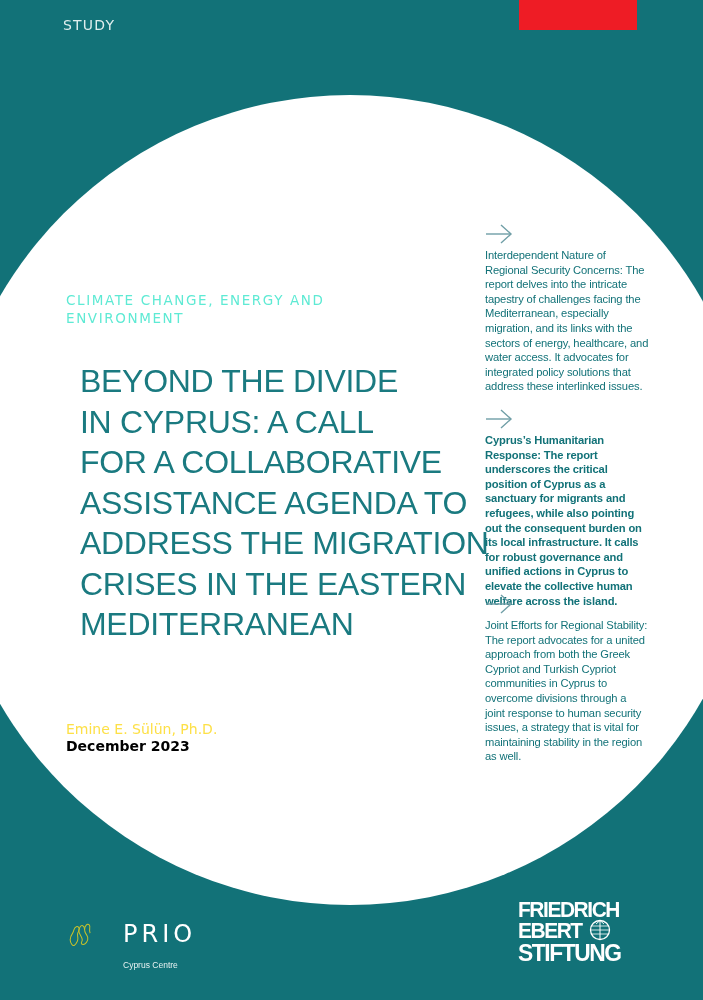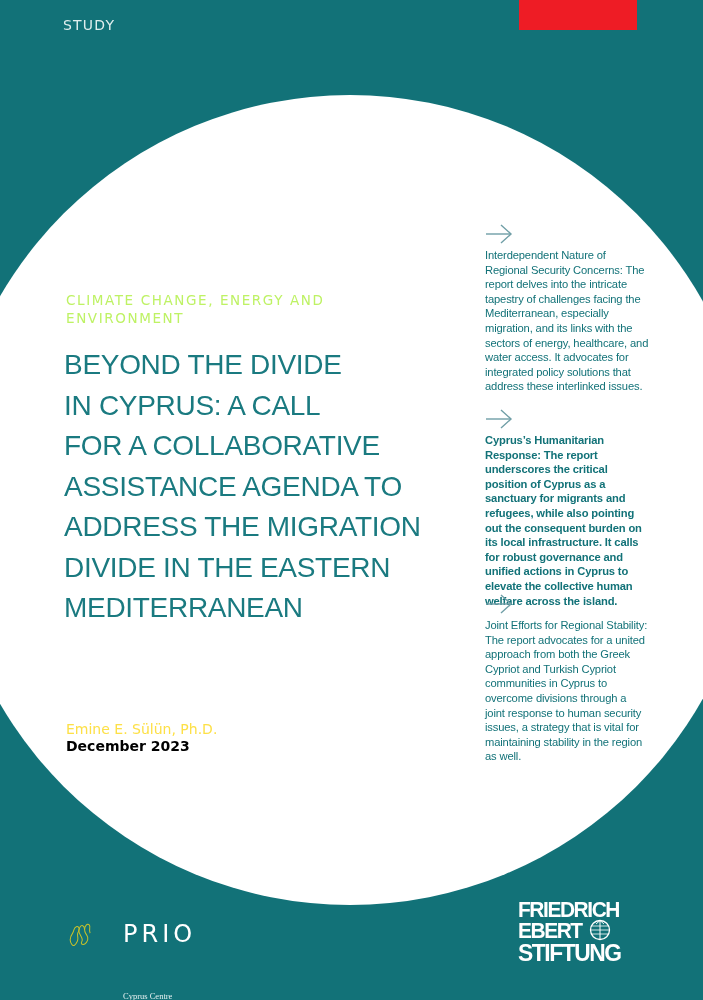--- a/index.html
+++ b/index.html
@@ -18,27 +18,27 @@
       background: #ee1c25;
     }
     .study-label {
       position: absolute; left: 63px; top: 17px;
       color: #dfeeee; font-size: 14px; letter-spacing: 1.2px;
       font-family: "DejaVu Sans", sans-serif;
       text-align: center;
     }
     .category {
       position: absolute; left: 66px; top: 291px; width: 300px;
-      color: #bef264; font-size: 13.5px; letter-spacing: 1.6px; line-height: 18px;
+      color: #5eead4; font-size: 13.5px; letter-spacing: 1.6px; line-height: 18px;
       font-family: "DejaVu Sans", sans-serif;
     }
     .title {
       position: absolute; left: 64px; top: 345px; width: 400px;
-      color: #1a7a80; font-size: 28px; line-height: 40.5px; font-weight: normal;
-      margin: 0; letter-spacing: -0.3px;
+      color: #1a7a80; font-size: 32px; line-height: 40.5px; font-weight: normal;
+      margin: 16px; letter-spacing: -0.3px;
       font-family: "Liberation Sans", sans-serif;
     }
     .title span { display: block; white-space: nowrap; }
     .author {
       position: absolute; left: 66px; top: 721px;
       color: #fde047; font-size: 14px;
       font-family: "DejaVu Sans", sans-serif;
     }
     .date {
       position: absolute; left: 66px; top: 738px;
@@ -57,23 +57,23 @@
     }
     .prio-logo {
       position: absolute; left: 68px; top: 905px; width: 130px; height: 60px;
     }
     .prio-name {
       position: absolute; left: 123px; top: 920px;
       color: #ffffff; font-size: 24px; letter-spacing: 4px;
       font-family: "DejaVu Sans", sans-serif;
     }
     .prio-sub {
-      position: absolute; left: 123px; top: 991px;
+      position: absolute; left: 123px; top: 960px;
       color: #e8f2f2; font-size: 8.5px;
-      font-family: Liberation Serif, serif;
+      font-family: Liberation Sans, sans-serif;
     }
     .fes-line {
       position: absolute; left: 518px;
       color: #ffffff; font-weight: bold; font-size: 22px; line-height: 22px;
       letter-spacing: -1.5px; font-family: "Liberation Sans", sans-serif;
       transform: scaleX(0.95); transform-origin: left;
     }
   </style>
 </head>
 <body>
@@ -84,21 +84,21 @@
 <div class="study-label">STUDY</div>
 
 <div class="category">CLIMATE CHANGE, ENERGY AND ENVIRONMENT</div>
 
 <h1 class="title">
   <span>BEYOND THE DIVIDE</span>
   <span>IN CYPRUS: A CALL</span>
   <span>FOR A COLLABORATIVE</span>
   <span>ASSISTANCE AGENDA TO</span>
   <span>ADDRESS THE MIGRATION</span>
-  <span>DIVIDE IN THE EASTERN</span>
+  <span>CRISES IN THE EASTERN</span>
   <span>MEDITERRANEAN</span>
 </h1>
 
 <div class="author">Emine E. Sülün, Ph.D.</div>
 <div class="date">December 2023</div>
 
 <div class="summary" style="top:224px;">
   <svg class="arrow" viewBox="0 0 28 20">
     <line x1="1" y1="10" x2="26" y2="10" stroke="#6f9ea6" stroke-width="1.4"></line>
     <polyline points="16,1 26,10 16,19" fill="none" stroke="#6f9ea6" stroke-width="1.4"></polyline>

